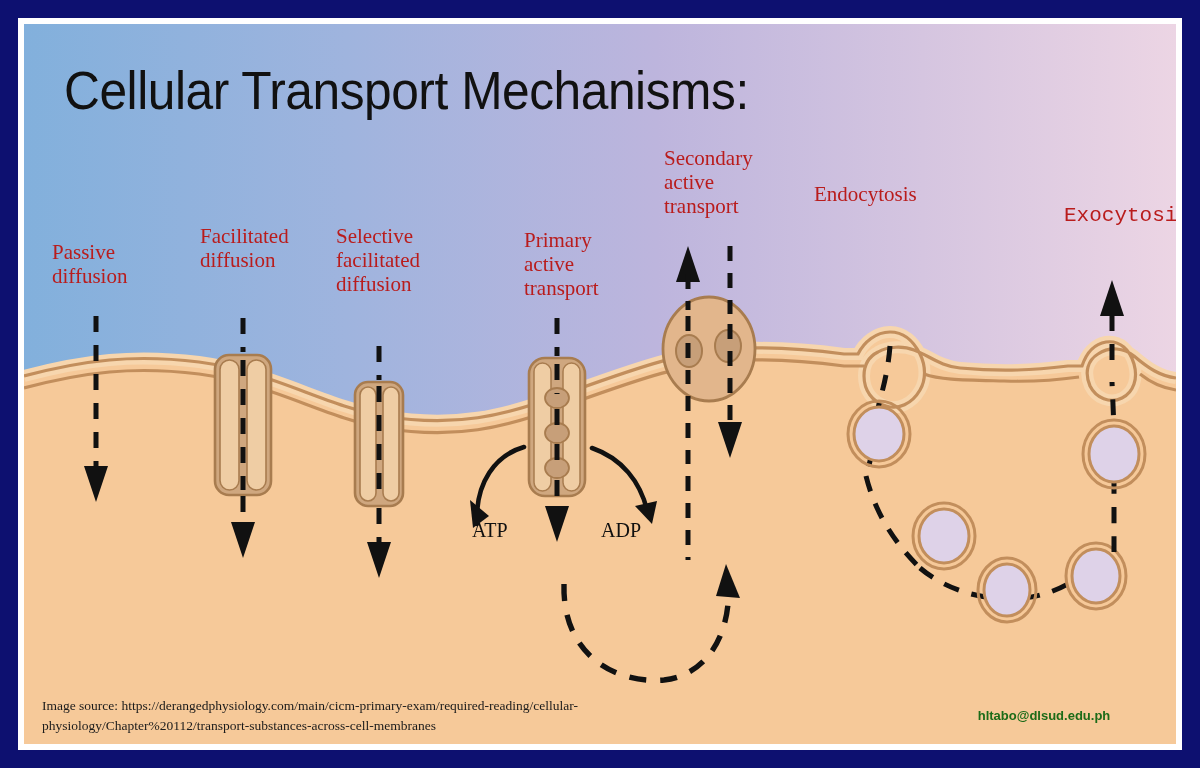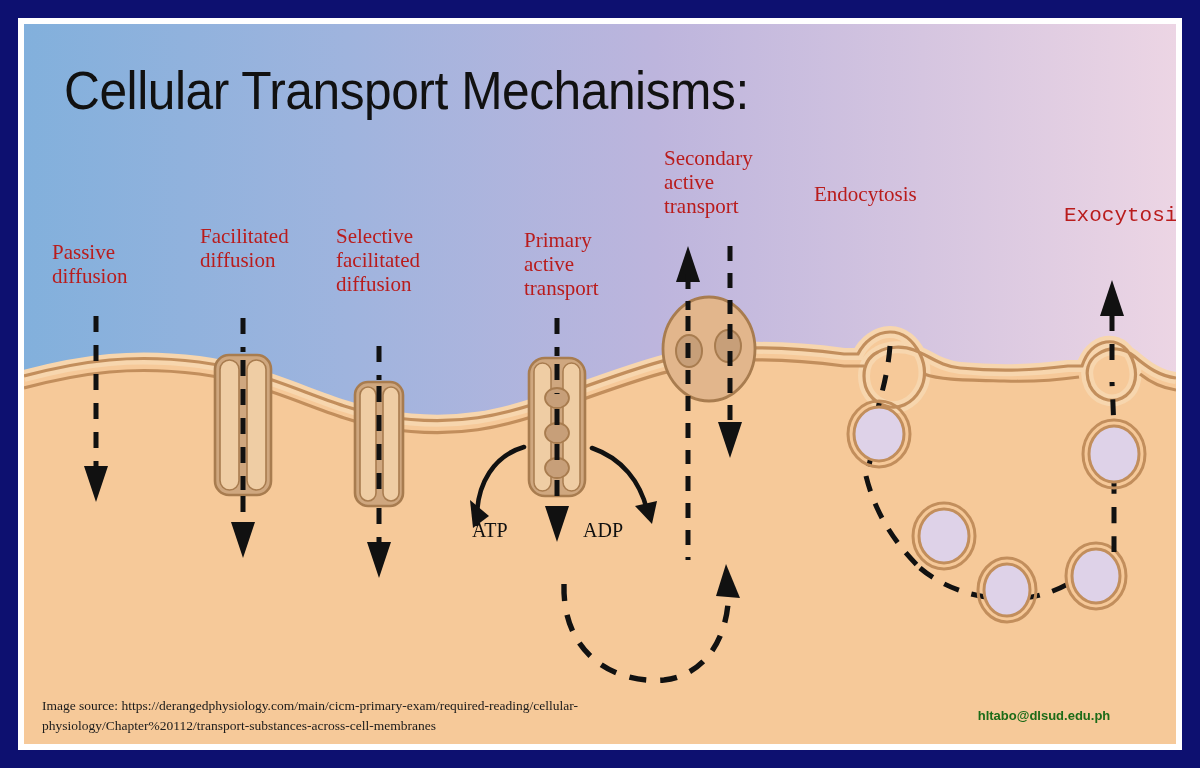--- a/index.html
+++ b/index.html
@@ -88,21 +88,21 @@
   
   #label-passive        { left: 28px;  top: 216px; }
   #label-facilitated    { left: 176px; top: 200px; }
   #label-selective      { left: 312px; top: 200px; }
   #label-primary        { left: 500px; top: 172px; margin-top: 32px; }
   #label-secondary      { left: 640px; top: 122px; }
   #label-endocytosis    { left: 790px; top: 158px; }
   #label-exocytosis     { left: 1040px;top: 180px; font-family: Liberation Mono, monospace; }
 
   #label-atp { left: 448px; top: 492px; }
-  #label-adp { left: 559px; top: 492px; }
+  #label-adp { left: 577px; top: 492px; }
 
   
   #footer-source {
     position: absolute;
     left: 18px;
     top: 672px;
     width: 730px;
     font-family: Liberation Serif, serif;
     font-size: 13.5px;
     line-height: 20px;

